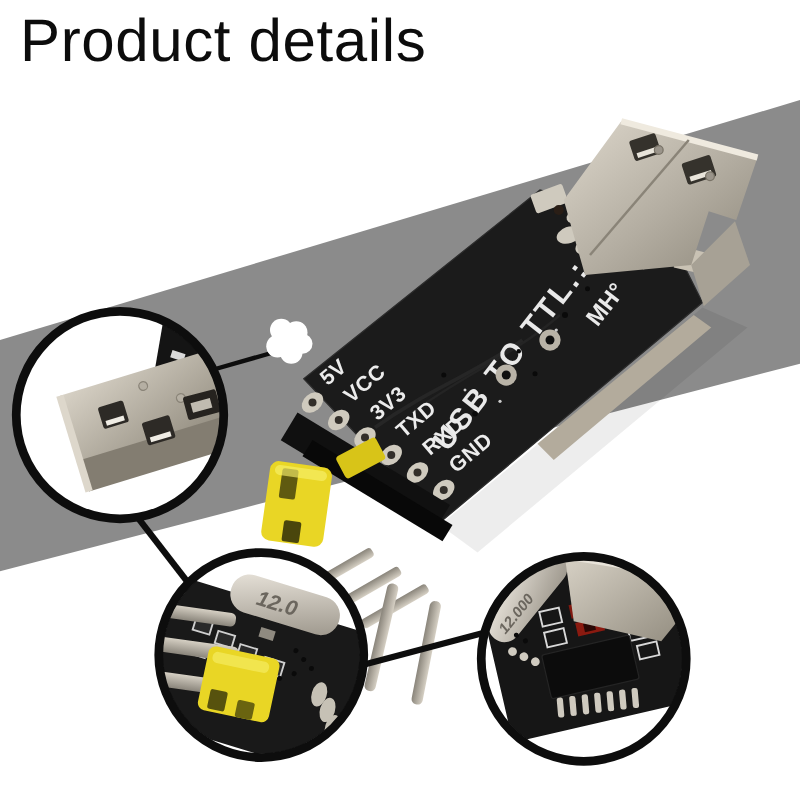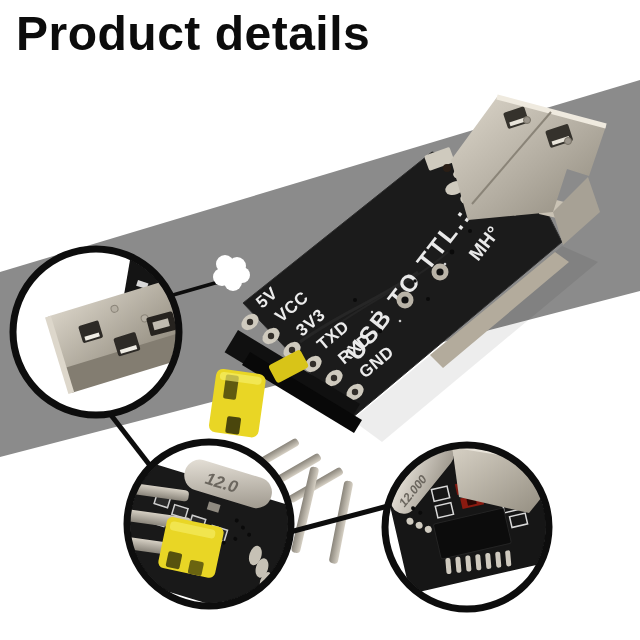--- a/index.html
+++ b/index.html
@@ -1,19 +1,19 @@
 <!DOCTYPE html>
 <html><head>
 <meta charset="utf-8">
 <style>
   html,body{margin:0;padding:0;background:#ffffff;}
   .stage{position:relative;width:640px;height:640px;background:#ffffff;overflow:hidden;
          font-family:"Liberation Sans", sans-serif;}
   .page-title{position:absolute;left:16px;top:6px;font-size:48px;color:#0c0c0c;
-              font-weight:700;letter-spacing:0.5px;white-space:nowrap;}
+              font-weight:400;letter-spacing:0.5px;white-space:nowrap;}
   svg{position:absolute;left:0;top:0;}
   text{font-family:"Liberation Sans", sans-serif;}
 </style>
 </head>
 <body>
 
 <div class="stage">
   <div class="page-title">Product details</div>
 
   <svg width="640" height="640" viewBox="0 0 640 640">

